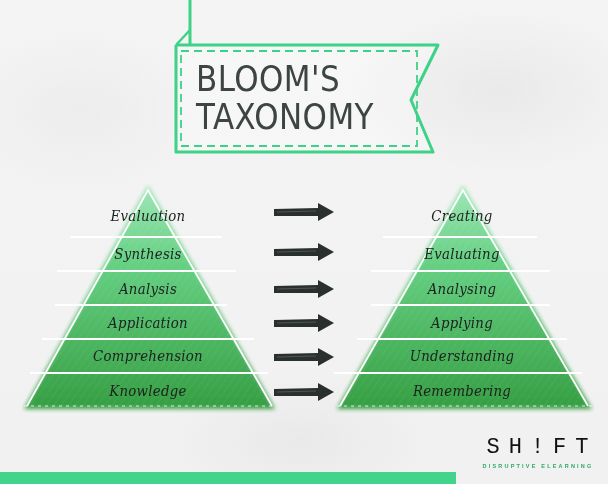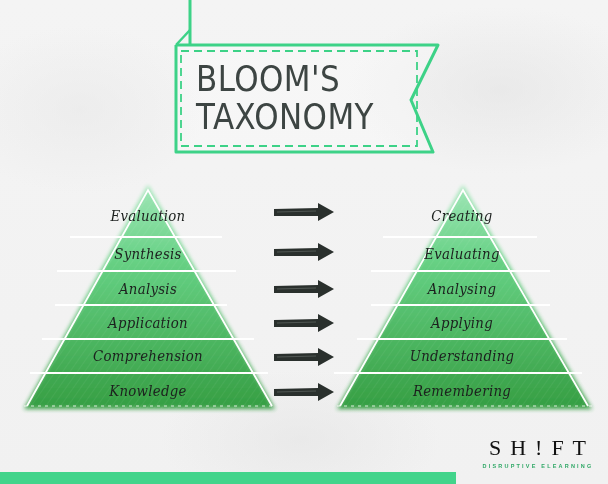--- a/index.html
+++ b/index.html
@@ -54,21 +54,21 @@
     }
     .brand {
       position: absolute;
       left: 478px;
       top: 436px;
       width: 120px;
       text-align: center;
     }
     .brand-name {
       display: block;
-      font-family: Liberation Serif, serif;
+      font-family: Liberation Mono, monospace;
       font-size: 22px;
       letter-spacing: 9px;
       color: #111;
       line-height: 24px;
       padding-left: 8px;
     }
     .brand-tag {
       display: block;
       font-family: "Liberation Sans", sans-serif;
       font-weight: bold;

